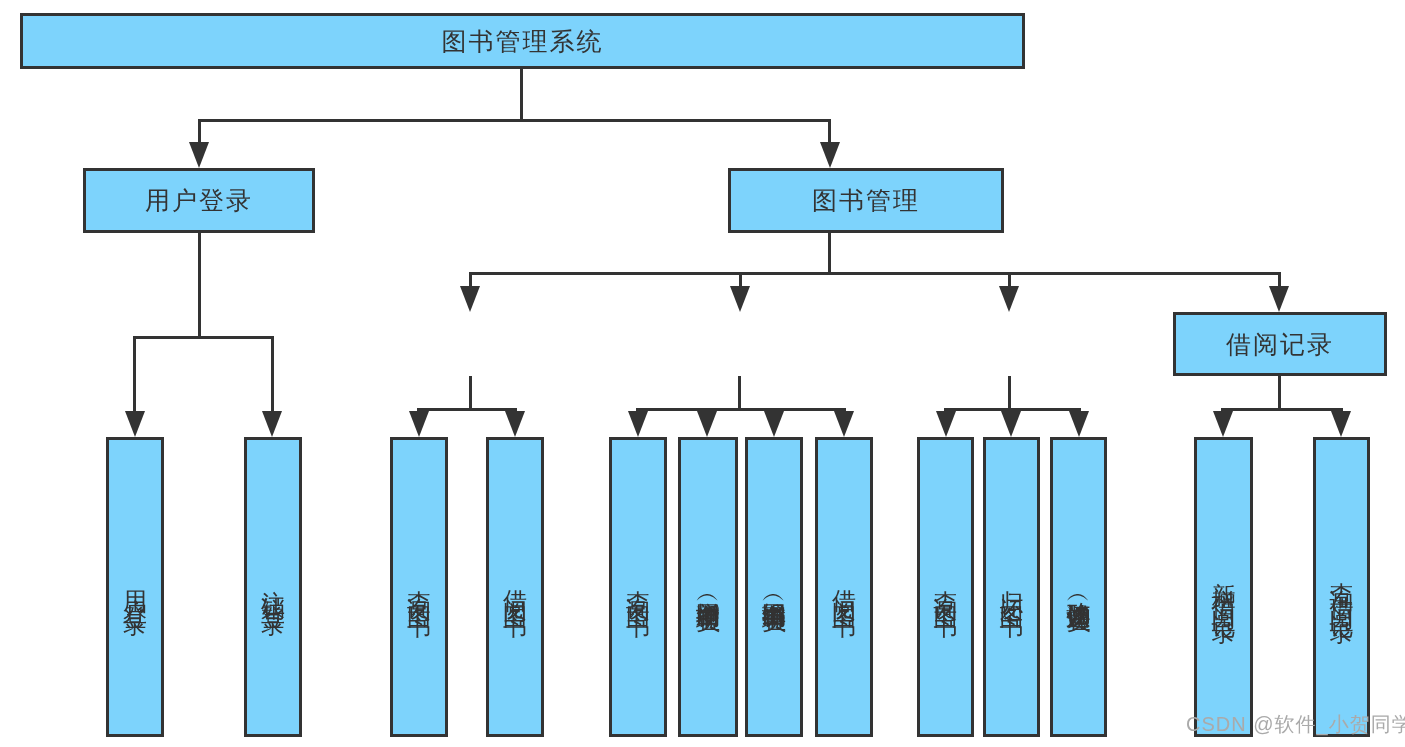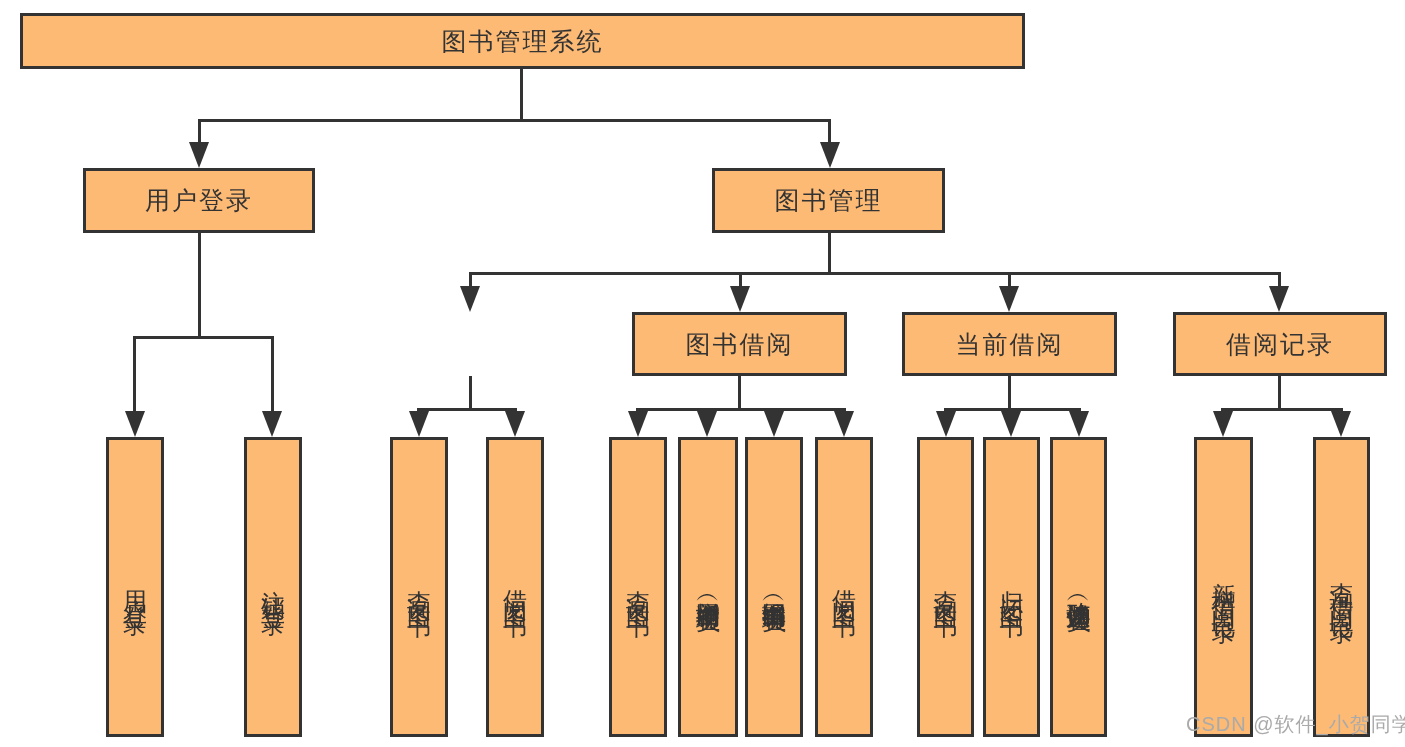--- a/index.html
+++ b/index.html
@@ -1,21 +1,21 @@
 <!DOCTYPE html>
 <html><head>
 <meta charset="utf-8">
 <style>
   html,body{margin:0;padding:0;background:#fff;}
   .stage{
     position:relative;width:1405px;height:747px;background:#ffffff;overflow:hidden;
     font-family:"Liberation Sans","DejaVu Sans",sans-serif;color:#333;
   }
   .box{
-    position:absolute;box-sizing:border-box;background:#fdba74;
+    position:absolute;box-sizing:border-box;background:#7dd3fc;
     border:3px solid #333;display:flex;align-items:center;justify-content:center;
   }
   .hbox .lbl{font-size:25px;letter-spacing:2px;white-space:nowrap;}
   .vbox .lbl{
     writing-mode:vertical-rl;font-size:24px;letter-spacing:8px;line-height:1;
   }
   .vbox .lbl.tight{letter-spacing:1px;}
   .hline,.vline{position:absolute;background:#333;}
   .hline{height:3px;}
   .vline{width:3px;}
@@ -34,30 +34,24 @@
 
 <div class="stage">
 
   <div class="box hbox" style="left:20px;top:13px;width:1005px;height:56px">
     <span class="lbl">图书管理系统</span>
   </div>
 
   <div class="box hbox" style="left:83px;top:168px;width:232px;height:65px">
     <span class="lbl">用户登录</span>
   </div>
-  <div class="box hbox" style="left:712px;top:168px;width:233px;height:65px">
+  <div class="box hbox" style="left:728px;top:168px;width:276px;height:65px">
     <span class="lbl">图书管理</span>
   </div>
 
-  <div class="box hbox" style="left:632px;top:312px;width:215px;height:64px">
-    <span class="lbl">图书借阅</span>
-  </div>
-  <div class="box hbox" style="left:902px;top:312px;width:215px;height:64px">
-    <span class="lbl">当前借阅</span>
-  </div>
   <div class="box hbox" style="left:1173px;top:312px;width:214px;height:64px">
     <span class="lbl">借阅记录</span>
   </div>
 
   <div class="box vbox" style="left:106px;top:437px;width:58px;height:300px">
     <span class="lbl">用户登录</span>
   </div>
   <div class="box vbox" style="left:244px;top:437px;width:58px;height:300px">
     <span class="lbl">注销登录</span>
   </div>

